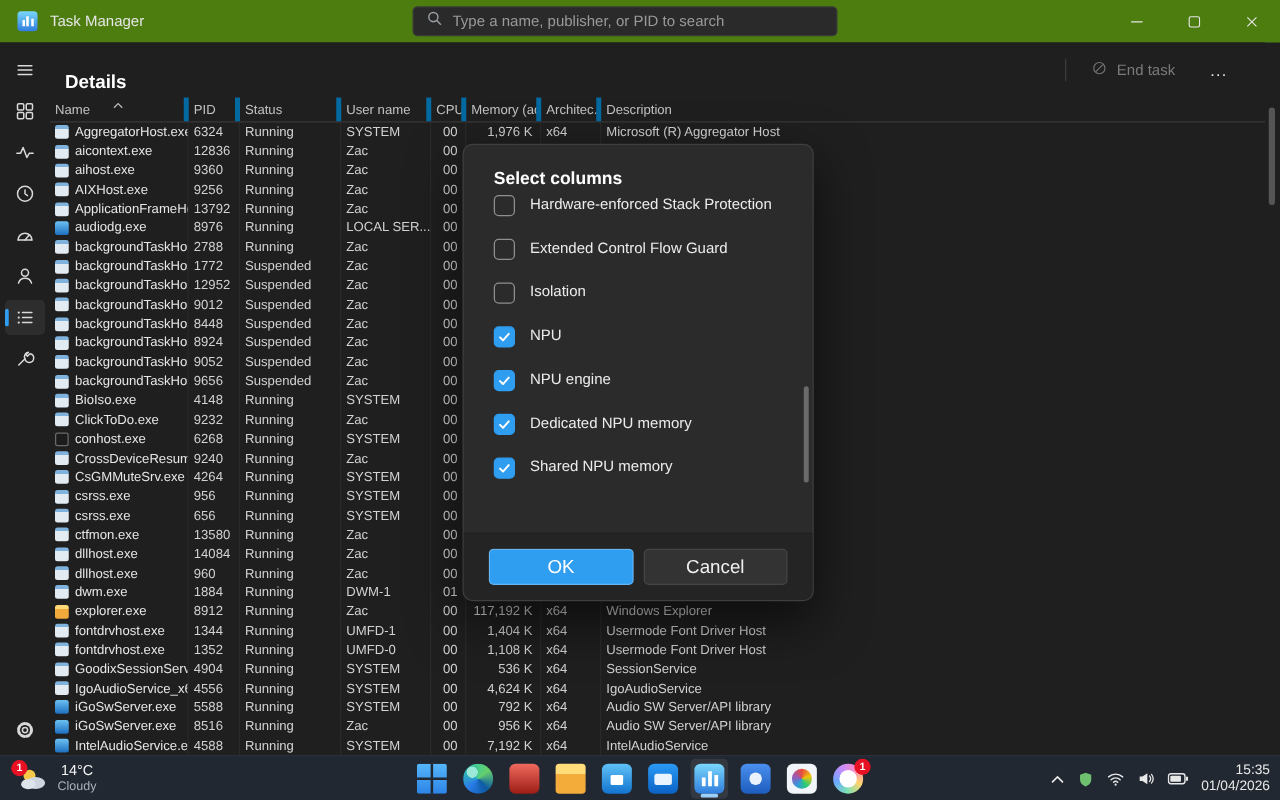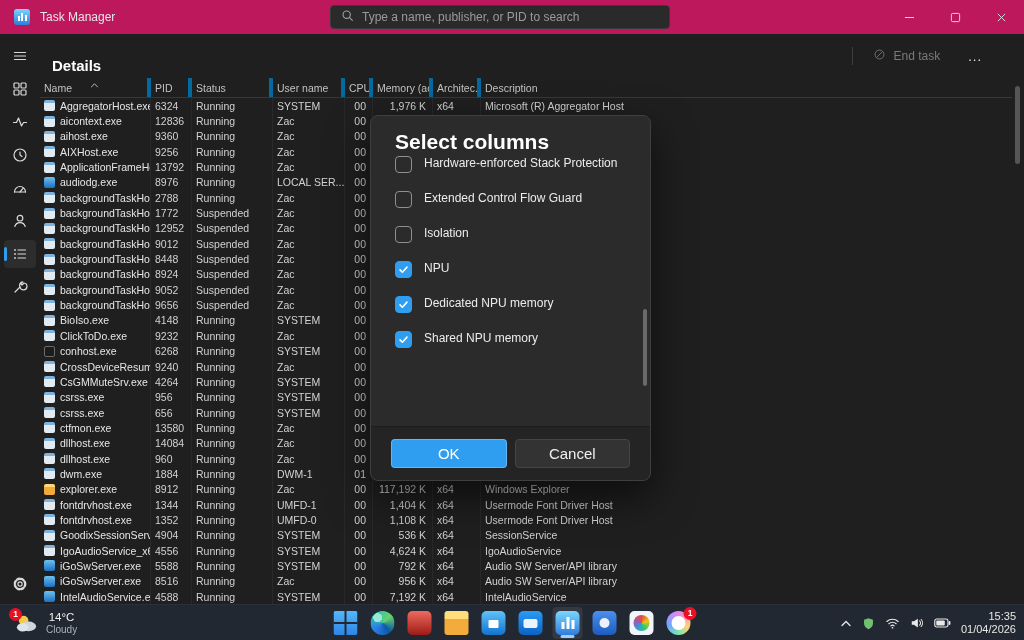--- a/index.html
+++ b/index.html
@@ -1,21 +1,21 @@
 <!DOCTYPE html>
 <html style="--accent: #2f9df0; --ok: #2f9df0;"><head>
 <meta charset="utf-8">
 <style>
   * { box-sizing: border-box; margin: 0; padding: 0; }
   html,body { width:1024px; height:640px; background:#111; font-family:"Liberation Sans","DejaVu Sans",sans-serif; overflow:hidden; }
   button { background:transparent; border:none; font-family:inherit; color:inherit; cursor:default; }
   .screen { position:relative; width:1024px; height:640px; background:#1f1f1f; overflow:hidden; }
 
   
-  .titlebar { position:absolute; top:0; left:0; right:0; height:34px; background:#be185d; display:flex; align-items:center; }
+  .titlebar { position:absolute; top:0; left:0; right:0; height:34px; background:#4d7c0f; display:flex; align-items:center; }
   .tb-app { display:flex; align-items:center; gap:10px; padding-left:14px; }
   .app-ic { width:16px; height:16px; border-radius:3px; background:linear-gradient(180deg,#79d7fb,#2f7ddd); display:flex; align-items:center; justify-content:center; }
   .tm-bars-sm { width:9px; height:8px; background-image:linear-gradient(#fff,#fff),linear-gradient(#fff,#fff),linear-gradient(#fff,#fff); background-position:0 100%,3.5px 100%,7px 100%; background-size:2px 5px,2px 8px,2px 6px; background-repeat:no-repeat; }
   .tb-title { font-size:12px; color:#e6e6e6; }
   .searchbox { position:absolute; left:330px; top:5px; width:340px; height:24px; background:#2a2a2a; border:1px solid #3a3a3a; border-radius:4px; display:flex; align-items:center; gap:8px; padding:0 10px; }
   .search-input { flex:1; background:transparent; border:none; outline:none; font-size:12px; color:#cfcfcf; }
   .search-input::placeholder { color:#9a9a9a; }
   .win-controls { position:absolute; right:0; top:0; height:34px; display:flex; }
   .win-controls button { width:46px; height:34px; display:flex; align-items:center; justify-content:center; }
 
@@ -54,21 +54,21 @@
   .ic-generic { background:linear-gradient(180deg,#7fb2dd 0 3px,#e3ebf2 3px); }
   .ic-console { background:#1c1c1c; border:1px solid #6a6a6a; }
   .ic-folder  { background:linear-gradient(180deg,#ffd978 0 30%,#f0a93a 30%); }
   .ic-audio   { background:linear-gradient(180deg,#6cc1f2,#1e6fc0); }
 
   .v-scroll { position:absolute; right:3px; top:84px; bottom:40px; width:6px; }
   .v-scroll .thumb { width:5px; height:78px; margin-top:2px; background:#555; border-radius:3px; }
 
   
   .dialog { position:absolute; left:370px; top:115px; width:281px; height:366px; background:#2b2b2b; border:1px solid #3f3f3f; border-radius:8px; box-shadow:0 16px 42px rgba(0,0,0,.6); z-index:5; }
-  .dlg-title { padding:16px 24px 4px; font-size:21px; font-weight:700; color:#fff; line-height:20px; }
+  .dlg-title { padding:16px 24px 4px; font-size:14px; font-weight:700; color:#fff; line-height:20px; }
   .dlg-list { padding:0 24px; }
   .dlg-item { height:35px; display:flex; align-items:flex-start; gap:12px; }
   .cb { width:17px; height:17px; border-radius:4px; border:1px solid #8f8f8f; display:flex; align-items:center; justify-content:center; flex:none; background:transparent; }
   .cb.on { background:var(--accent,#2f9df0); border-color:var(--accent,#2f9df0); }
   .cb-label { font-size:12px; color:#ececec; }
   .dlg-footer { position:absolute; left:0; right:0; bottom:0; height:54px; display:flex; align-items:center; gap:8px; padding:0 20px; background:#242424; border-top:1px solid #1d1d1d; border-radius:0 0 8px 8px; }
   .dlg-btn { flex:1; height:29px; border-radius:4px; font-size:15px; display:flex; align-items:center; justify-content:center; }
   .dlg-btn.ok { background:var(--ok,#2f9df0); color:#fff; border:1px solid rgba(255,255,255,.25); font-weight:500; }
   .dlg-btn.cancel { background:#333; color:#f0f0f0; border:1px solid #454545; }
   .dlg-scroll { position:absolute; right:3px; top:193px; width:4px; height:77px; background:#6a6a6a; border-radius:2px; }
@@ -719,20 +719,28 @@
             </svg>
           </span>
           <span class="cb-label">NPU</span>
         </div>
         <div class="dlg-item">
           <span class="cb on">
             <svg width="11" height="11" viewBox="0 0 12 12">
               <path d="M2.2 6.4L4.8 9l5-5.6" fill="none" stroke="#fff" stroke-width="1.7" stroke-linecap="round" stroke-linejoin="round"></path>
             </svg>
           </span>
+          <span class="cb-label">NPU engine</span>
+        </div>
+        <div class="dlg-item">
+          <span class="cb on">
+            <svg width="11" height="11" viewBox="0 0 12 12">
+              <path d="M2.2 6.4L4.8 9l5-5.6" fill="none" stroke="#fff" stroke-width="1.7" stroke-linecap="round" stroke-linejoin="round"></path>
+            </svg>
+          </span>
           <span class="cb-label">Dedicated NPU memory</span>
         </div>
         <div class="dlg-item">
           <span class="cb on">
             <svg width="11" height="11" viewBox="0 0 12 12">
               <path d="M2.2 6.4L4.8 9l5-5.6" fill="none" stroke="#fff" stroke-width="1.7" stroke-linecap="round" stroke-linejoin="round"></path>
             </svg>
           </span>
           <span class="cb-label">Shared NPU memory</span>
         </div>

